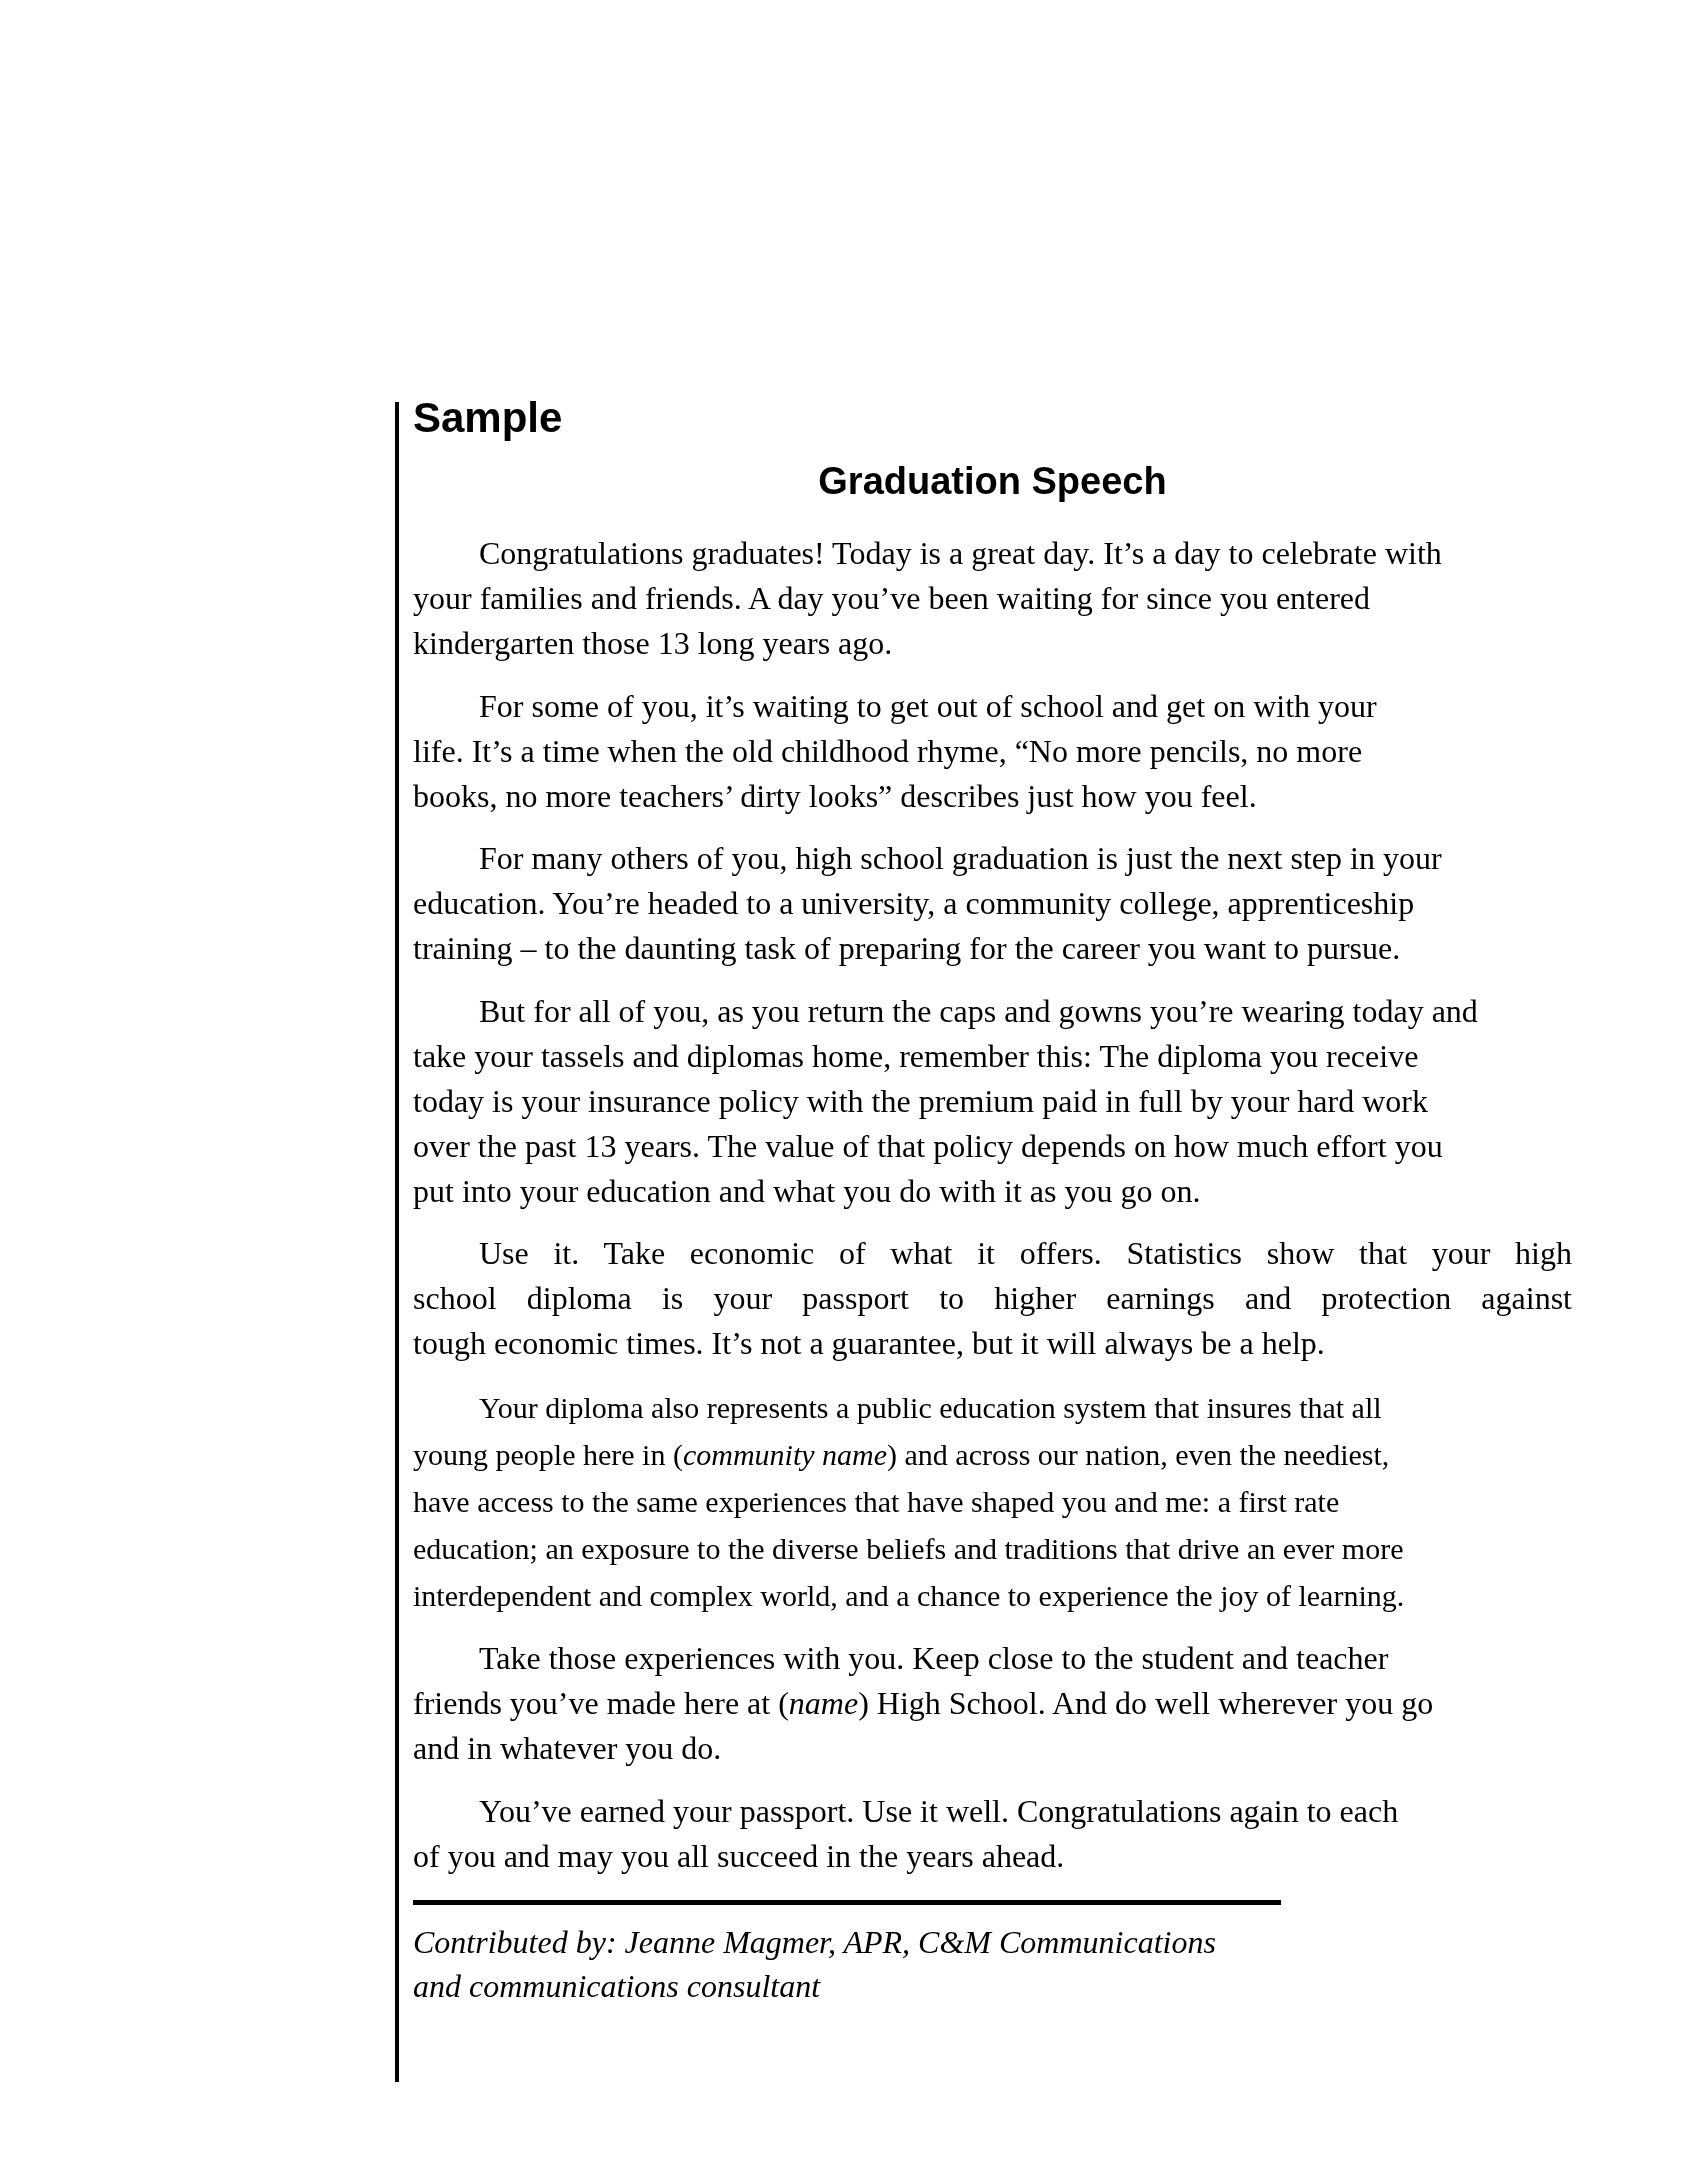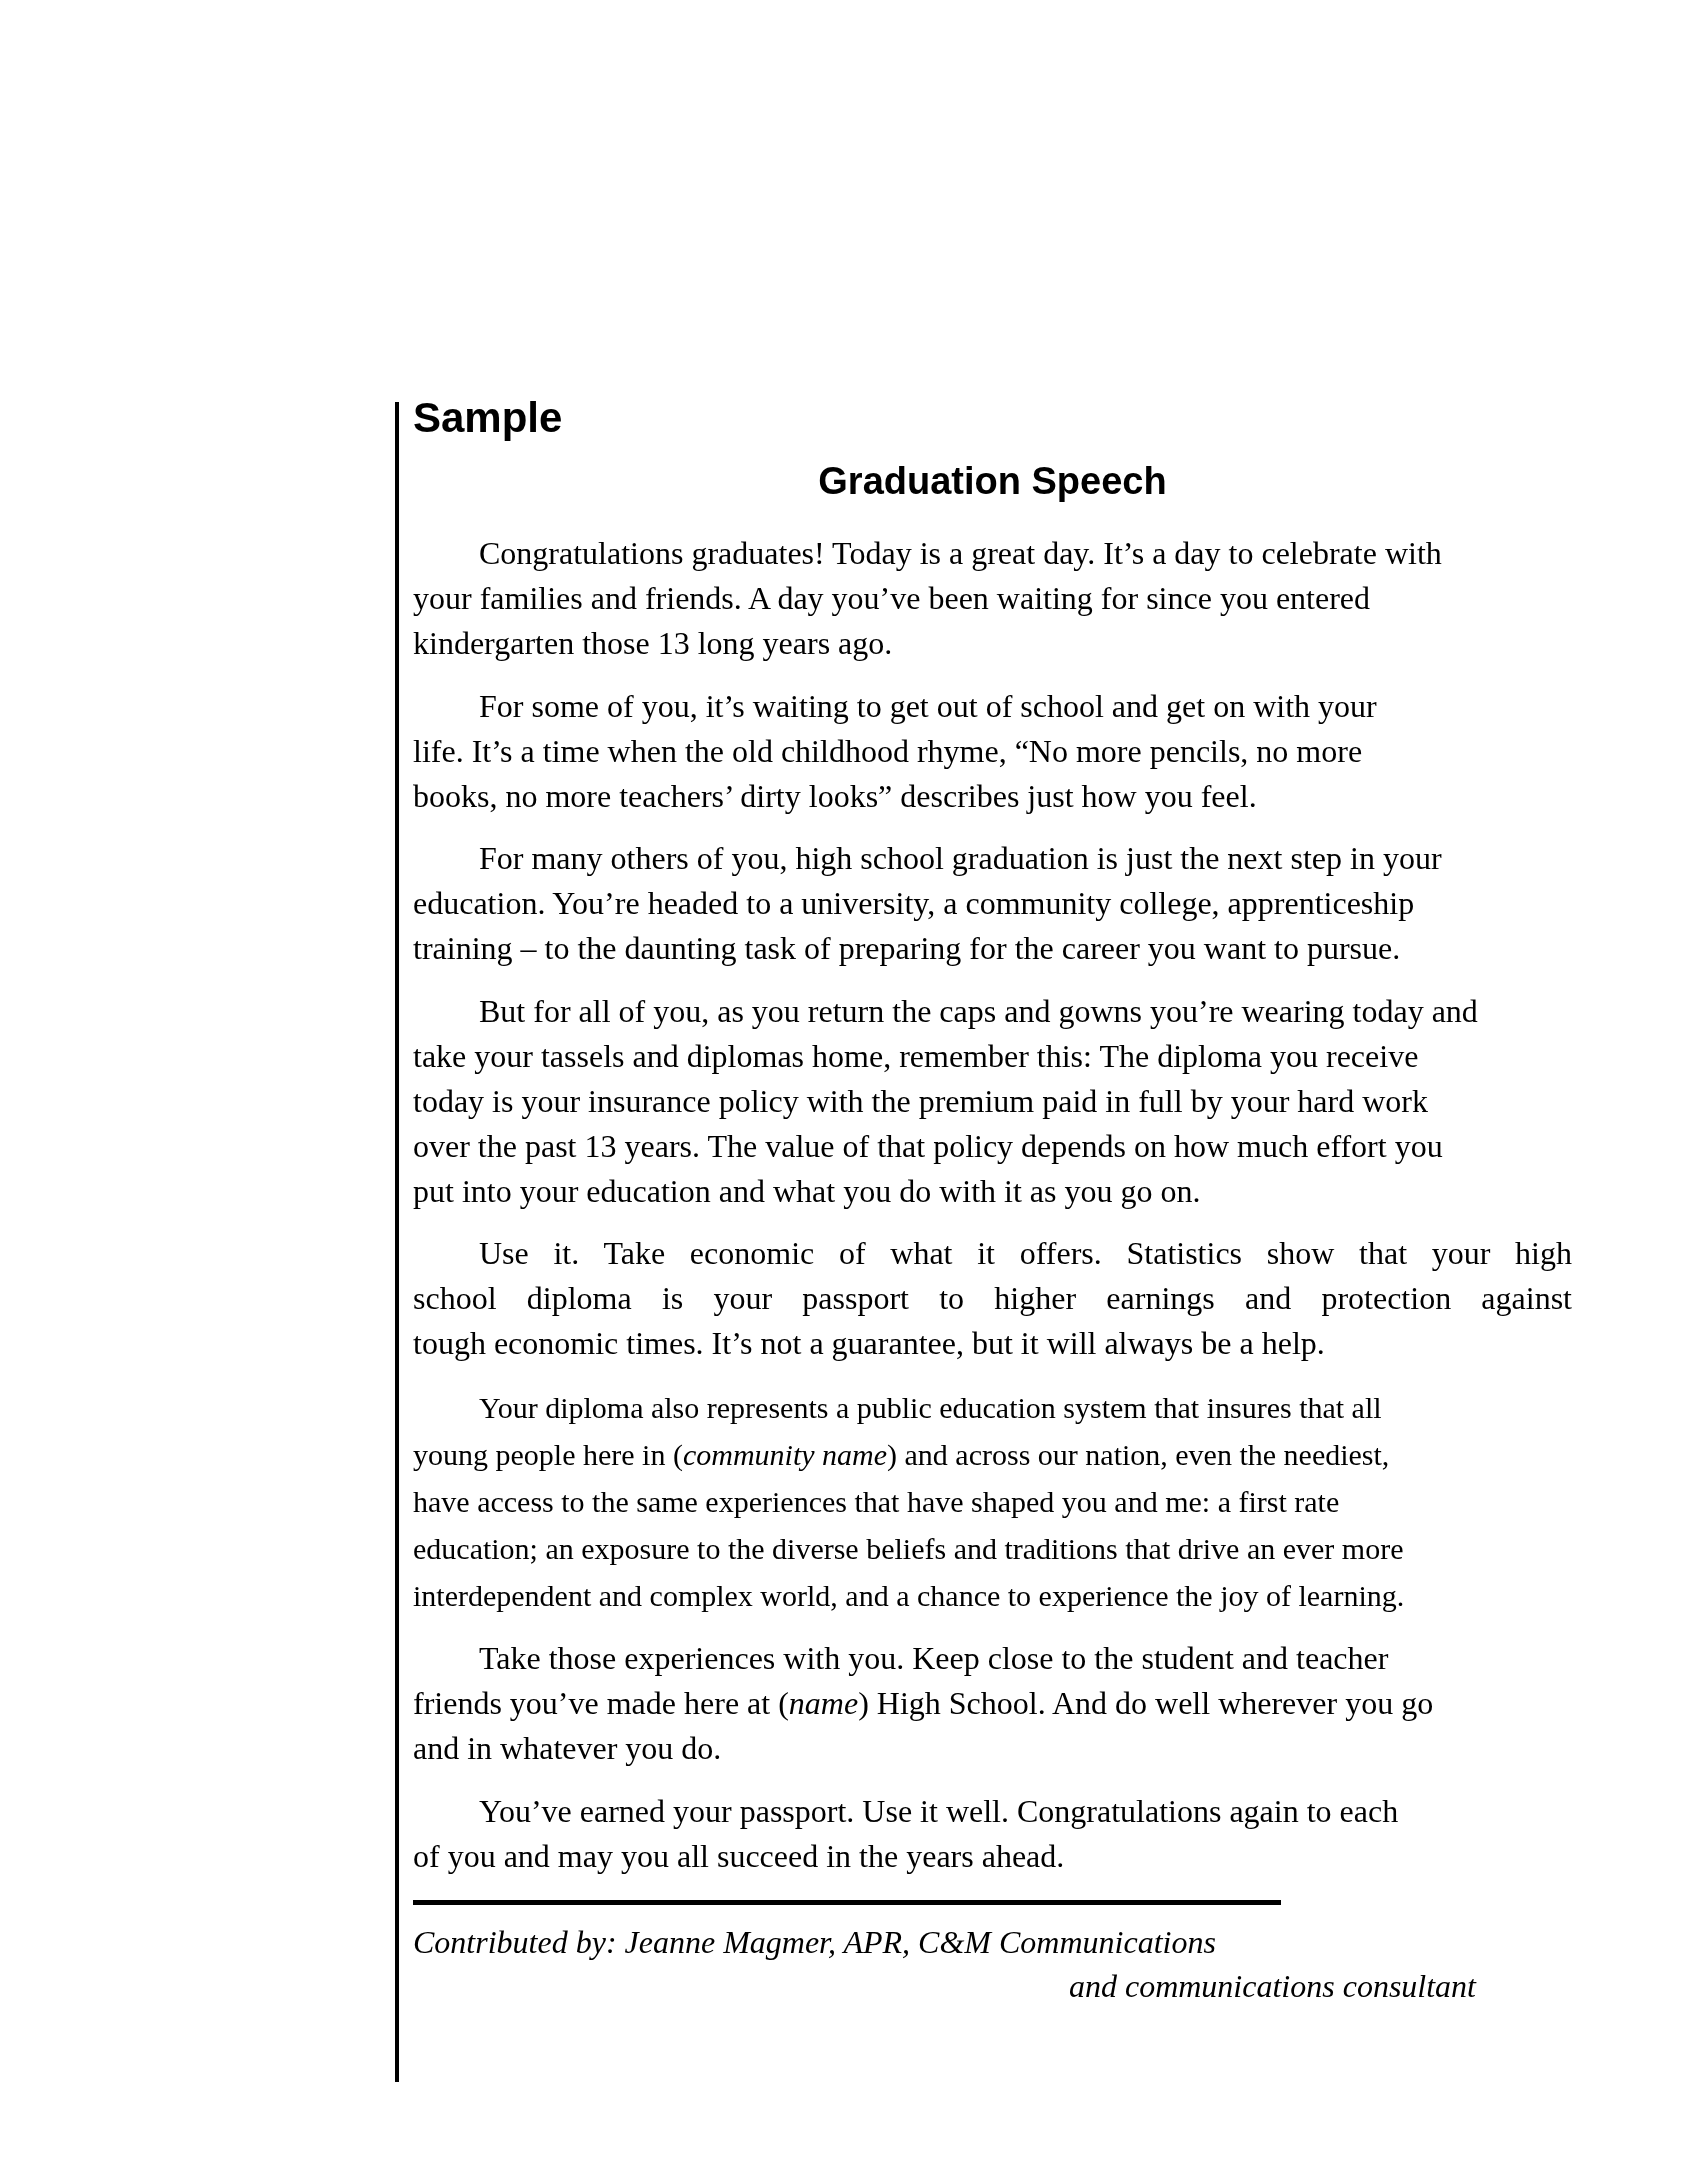--- a/index.html
+++ b/index.html
@@ -37,21 +37,21 @@
     text-justify:inter-word;
   }
   .line em{font-style:italic;}
   .footer{margin-top:21px;}
   .footer-rule{width:868px;height:5.2px;background:#000000;}
   .footer-line{
     font-style:italic;font-size:32px;line-height:44px;
     white-space:nowrap;
   }
   .footer-line.l1{margin-top:15px;}
-  .footer-line.l2{text-align:right;padding-right:96px;white-space:nowrap;}
+  .footer-line.l2{text-align:left;padding-right:96px;white-space:nowrap;}
 </style>
 </head>
 <body>
 
 <div class="page">
   <div class="left-rule"></div>
 
   <div class="content">
 
     <div class="sample-label">Sample</div>

